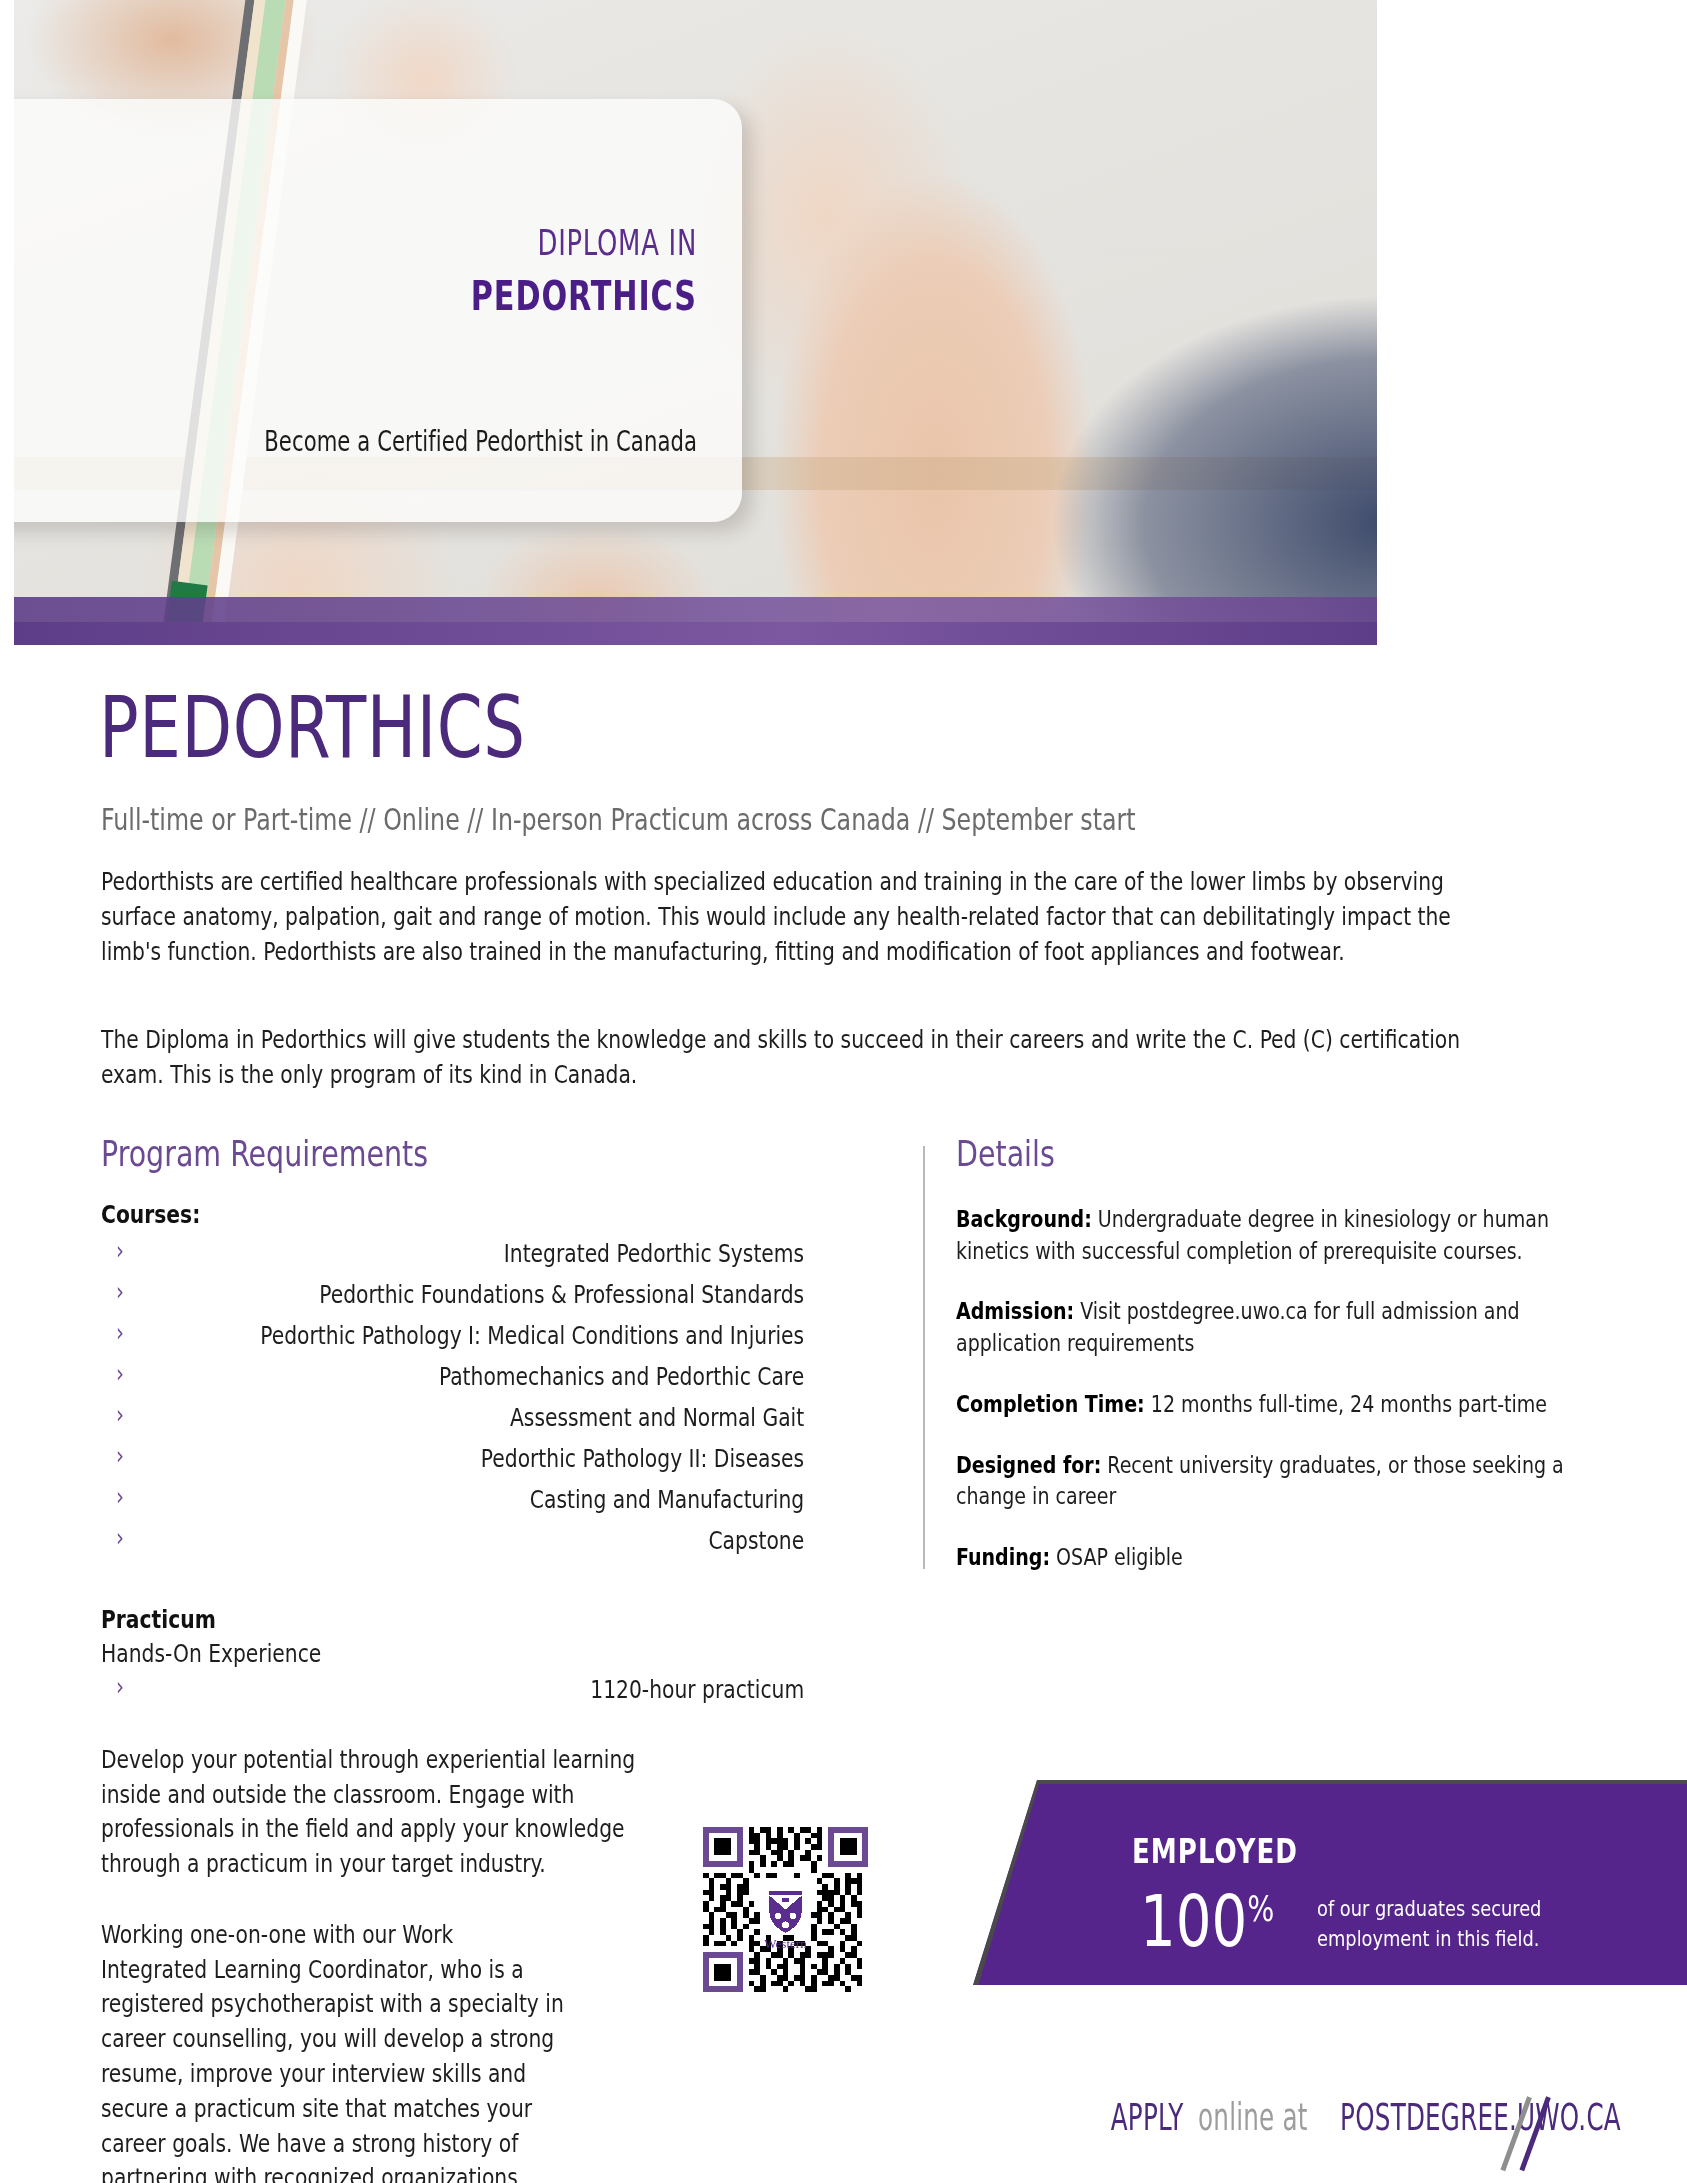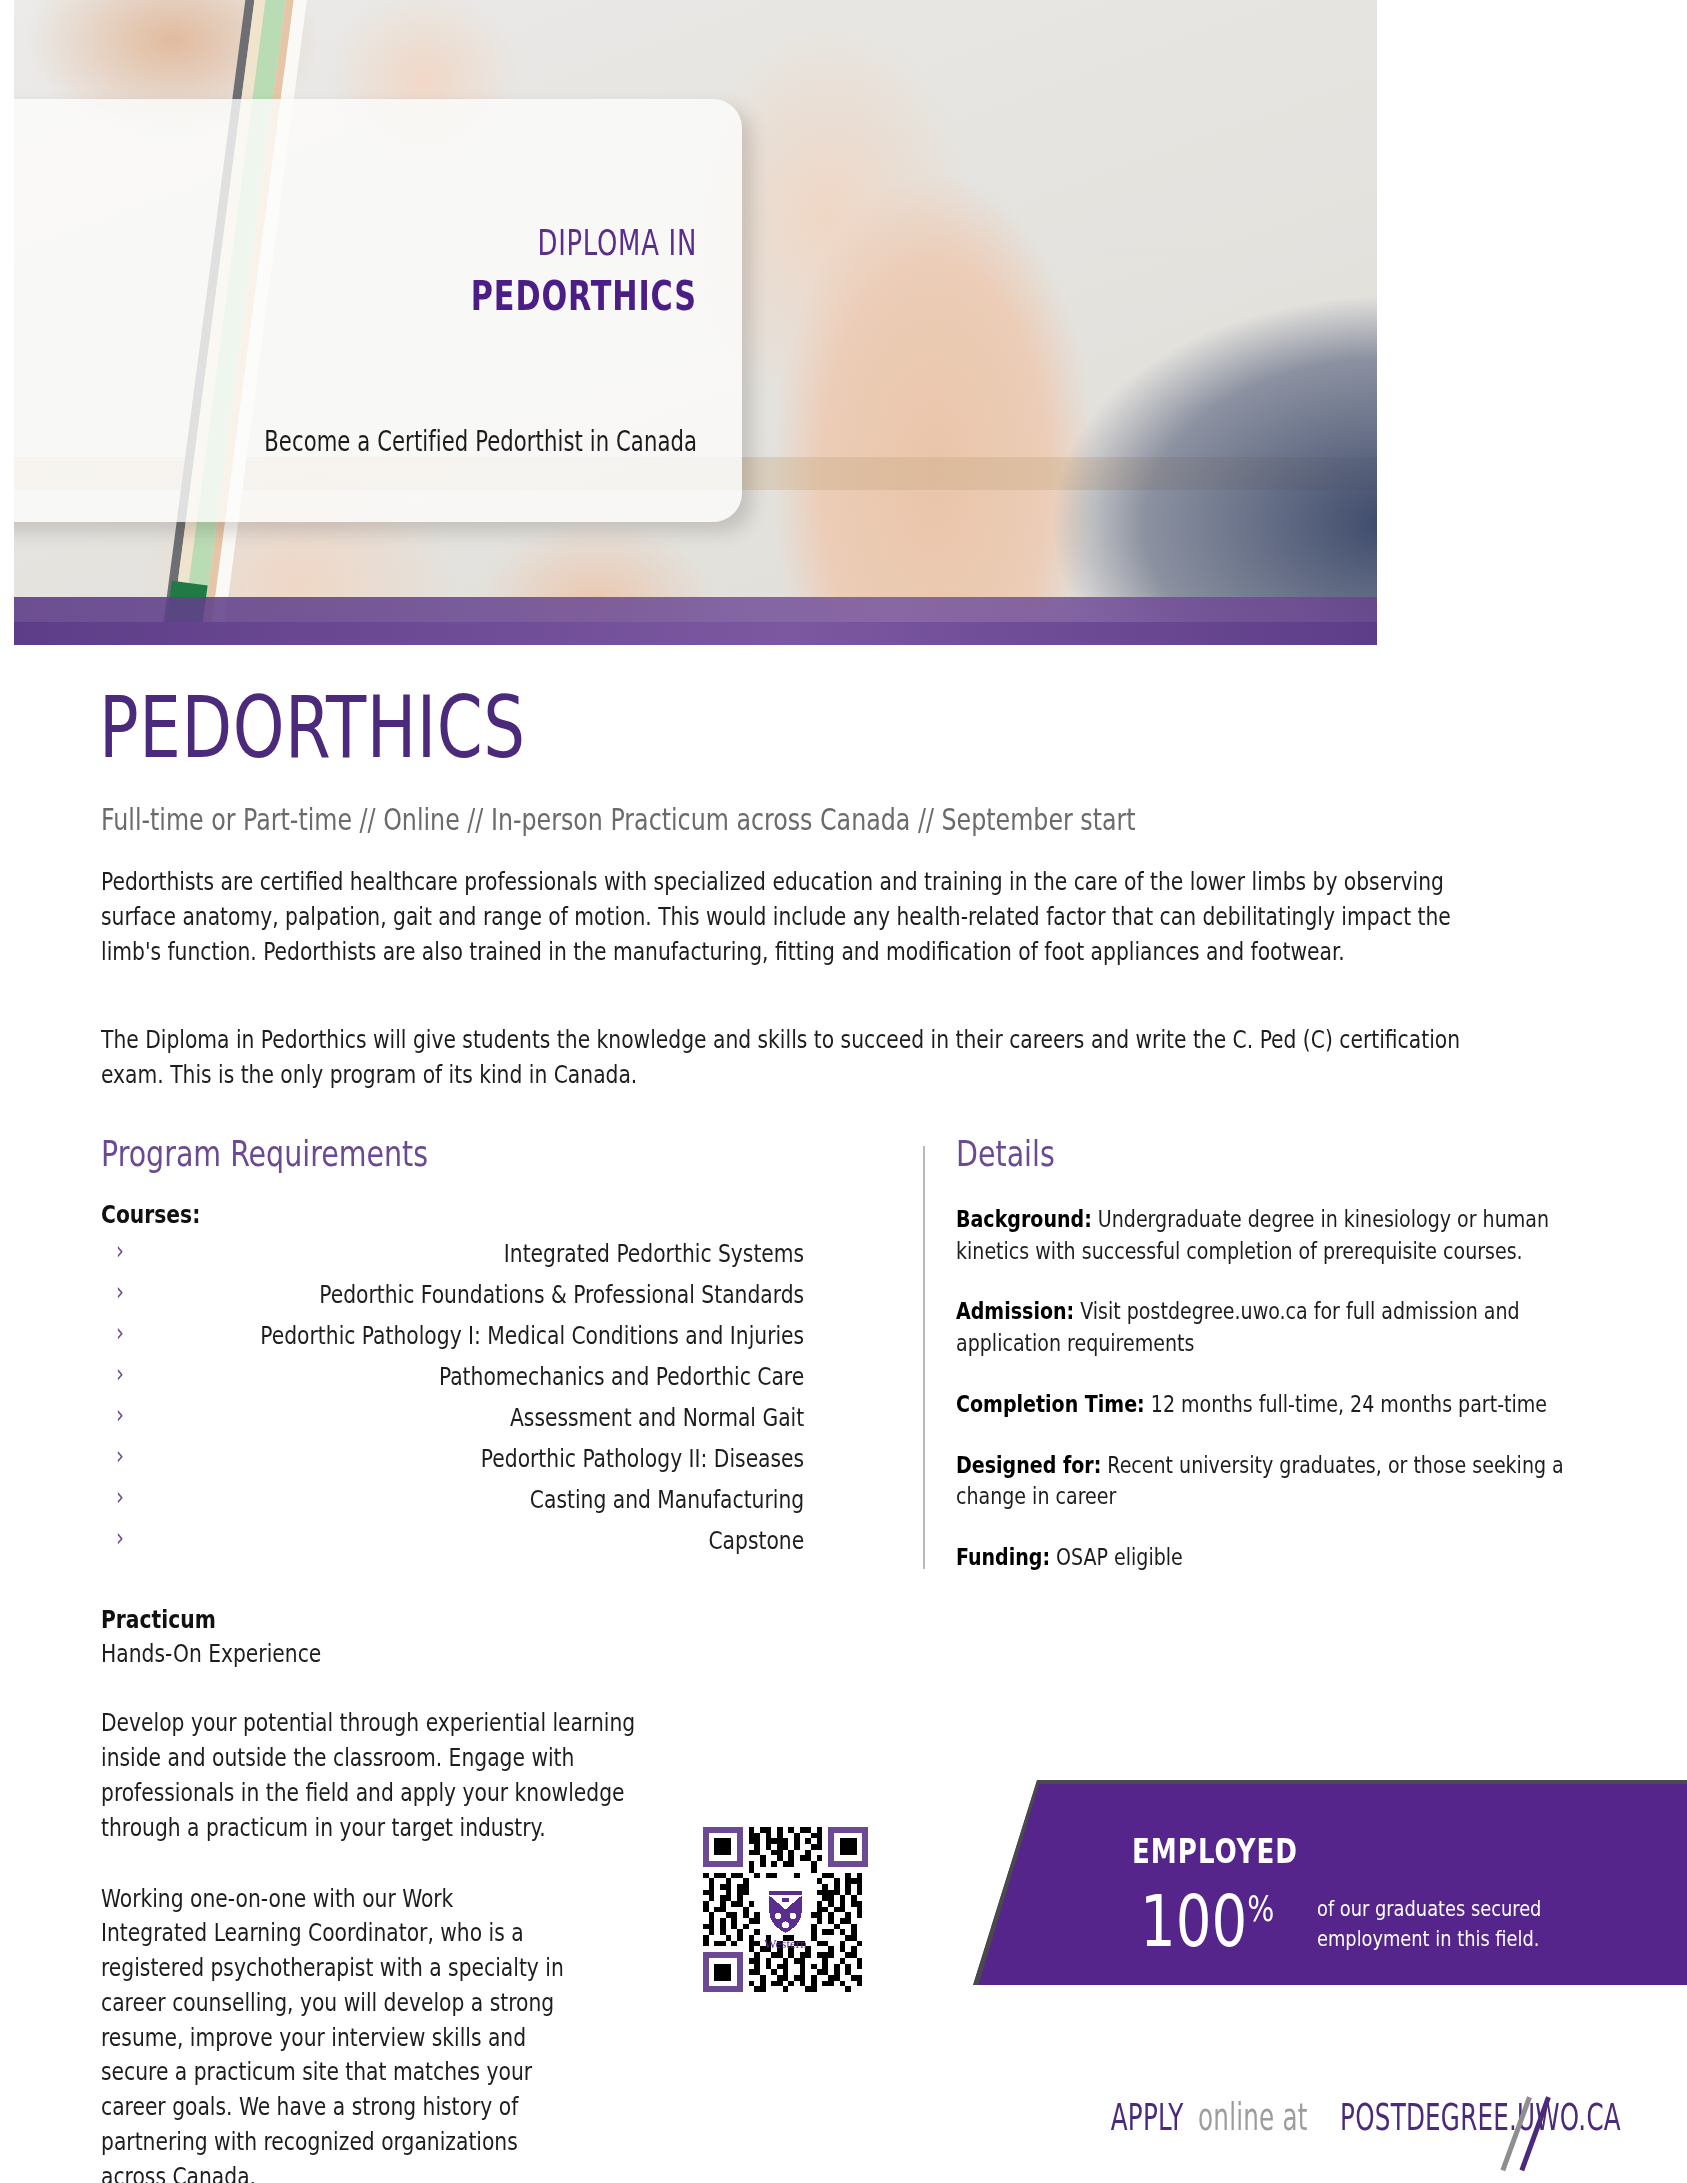--- a/index.html
+++ b/index.html
@@ -249,20 +249,23 @@
       <li>Pedorthic Pathology I: Medical Conditions and Injuries</li>
       <li>Pathomechanics and Pedorthic Care</li>
       <li>Assessment and Normal Gait</li>
       <li>Pedorthic Pathology II: Diseases</li>
       <li>Casting and Manufacturing</li>
       <li>Capstone</li>
     </ul>
 
     <div class="sub-bold" style="margin-top:48px">Practicum</div>
     <div class="plain" style="margin-top:4px">Hands-On Experience</div>
+    <ul class="arrow" style="margin-top:4px">
+      <li>1120-hour practicum</li>
+    </ul>
 
     <div class="narrow-p" style="margin-top:36px;width:595px">Develop your potential through experiential learning inside and outside the classroom. Engage with professionals in the field and apply your knowledge through a practicum in your target industry.</div>
     <div class="narrow-p thin" style="margin-top:36px">Working one-on-one with our Work Integrated Learning Coordinator, who is a registered psychotherapist with a specialty in career counselling, you will develop a strong resume, improve your interview skills and secure a practicum site that matches your career goals. We have a strong history of partnering with recognized organizations across Canada.</div>
   </div>
 
   <div class="colR">
     <div class="sec-head">Details</div>
 
     <div class="detail" style="margin-top:32px">
       <b>Background:</b>

